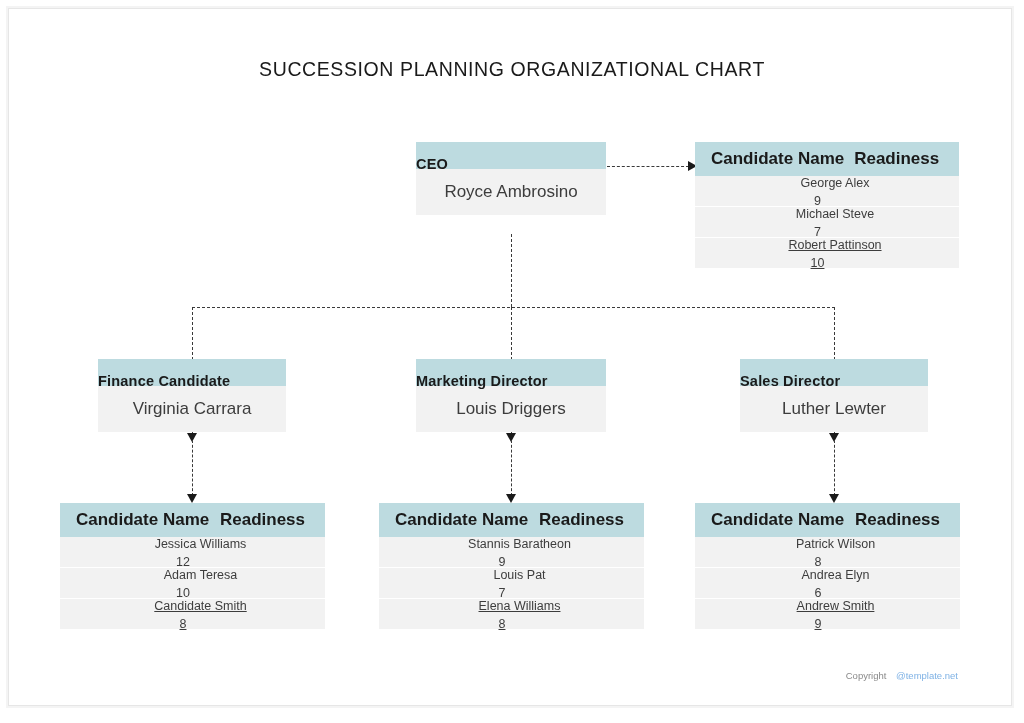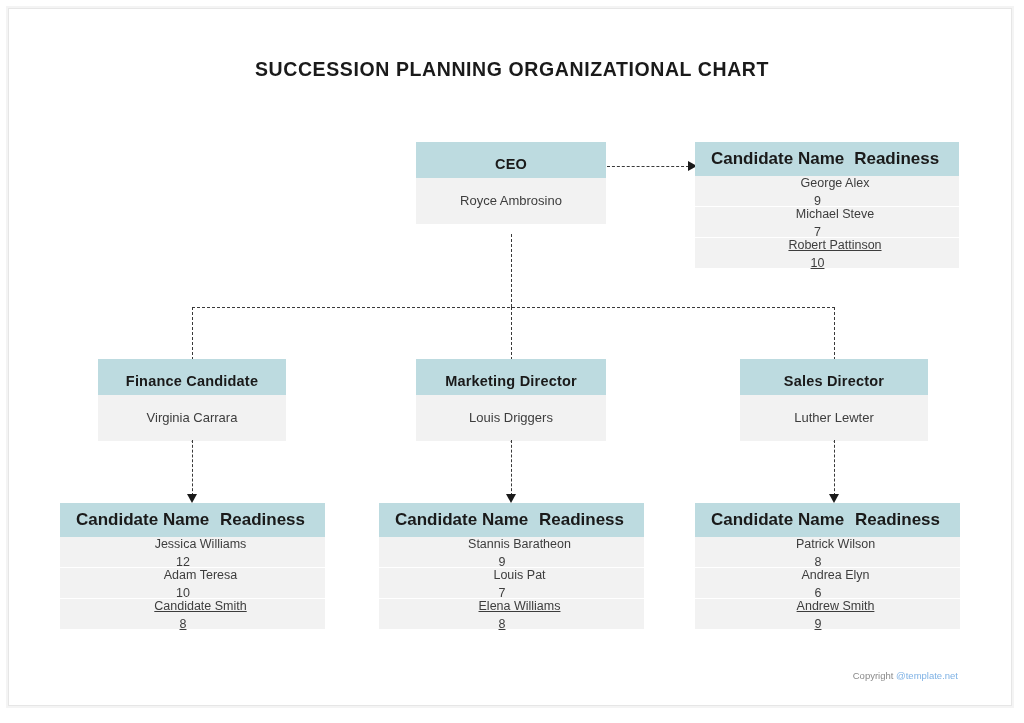--- a/index.html
+++ b/index.html
@@ -35,41 +35,40 @@
   }
 
   
   .chart-title {
     position: absolute;
     left: 0;
     top: 58px;
     width: 1024px;
     text-align: center;
     font-size: 19.5px;
-    font-weight: bold;
+    font-weight: normal;
     letter-spacing: 0.6px;
     color: #1a1a1a;
   }
 
   
   .node { position: absolute; }
   .node-head {
     background: #bddbe0;
     color: #1a1a1a;
     font-size: 14.5px;
     font-weight: bold;
-    text-align: center;
-    height: 36px;
+    height: 27px;
     line-height: 44px;
     letter-spacing: 0.2px;
   }
   .node-body {
     background: #f2f2f2;
     color: #3d3d3d;
-    font-size: 13px;
+    font-size: 17px;
     text-align: center;
     height: 46px;
     line-height: 46px;
   }
 
   
   .ctable { position: absolute; }
   .ctable-header {
     display: flex;
     background: #bddbe0;
@@ -133,20 +132,21 @@
   .footer {
     position: absolute;
     right: 66px;
     top: 670px;
     font-size: 9.5px;
     color: #8a8a8a;
   }
   .footer a, .footer .brand {
     color: #7fb2e5;
     text-decoration: none;
+    margin-left: 7px;
   }
 </style>
 </head>
 <body>
 
 <div class="page"></div>
 
 <div class="canvas">
 
   <div class="chart-title">SUCCESSION PLANNING ORGANIZATIONAL CHART</div>

